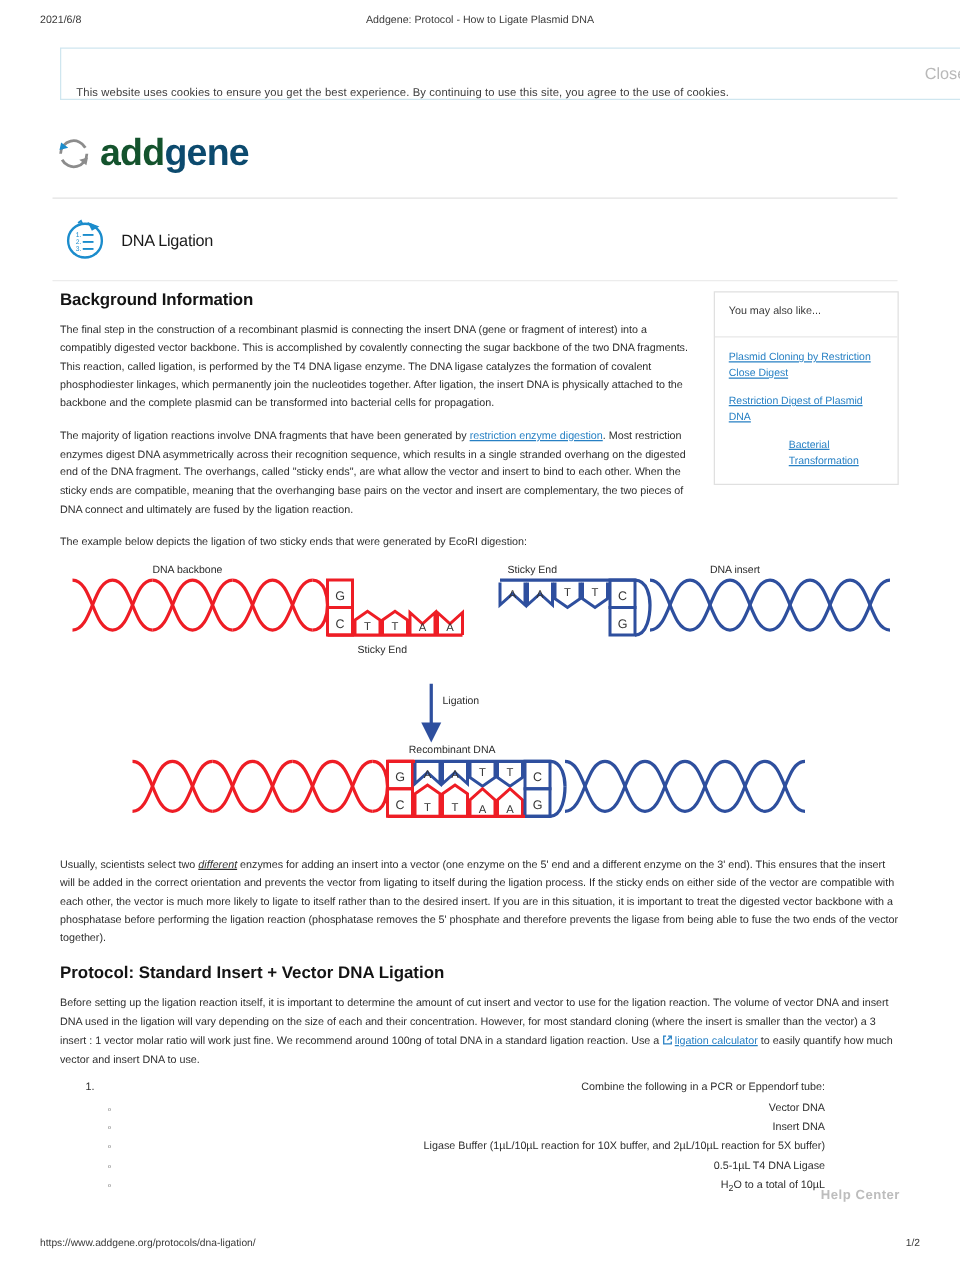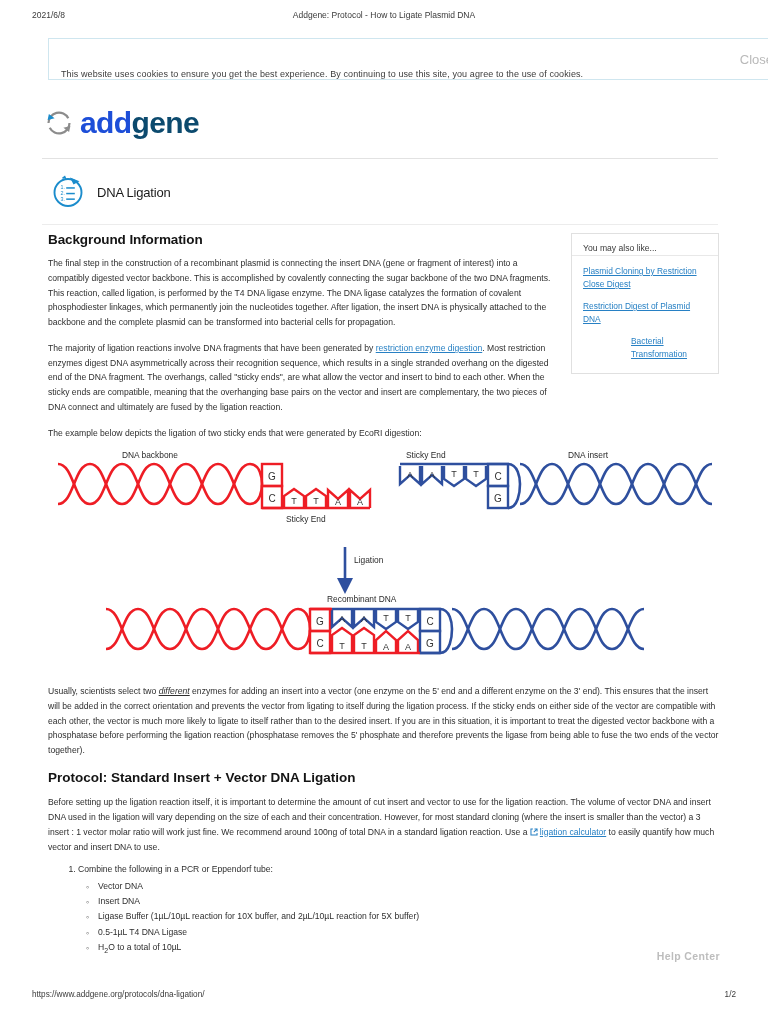--- a/index.html
+++ b/index.html
@@ -36,21 +36,21 @@
   }
   .cookie-close {
     position: absolute; right: 26px; top: 50%; transform: translateY(-50%);
     font-size: 13px; color: #b9b9b9; cursor: pointer;
   }
 
   
   .logo-wrap { position: absolute; left: 42px; top: 106px; display: flex; align-items: center; }
   .logo-mark { width: 34px; height: 34px; margin-right: 4px; }
   .logo-text { font-size: 30px; font-weight: 700; letter-spacing: -.6px; line-height: 1; }
-  .logo-add { color: #1d4ed8; margin-top: 19px; }
+  .logo-add { color: #14532d; margin-top: 19px; }
   .logo-gene { color: #0c4a6e; }
 
   .hr-top {
     position: absolute; left: 42px; top: 158px; width: 676px;
     border-top: 1px solid #e2e2e2;
   }
 
   
   .title-row { position: absolute; left: 48px; top: 172px; display: flex; align-items: center; }
   .proto-icon { width: 40px; height: 40px; margin-right: 9px; }
@@ -74,21 +74,21 @@
   p.body.wide { width: 672px; }
   a.inline { color: #2780c4; text-decoration: underline; }
   em { font-style: italic; text-decoration: underline; }
 
   
   .sidebar {
     position: absolute; left: 571px; top: 233px; width: 148px;
     border: 1px solid #e0e0e0; background: #fff;
   }
   .sidebar-head {
-    font-size: 8.6px; color: #3a3a3a; padding: 9px 10px 2px 11px;
+    font-size: 8.6px; color: #3a3a3a; padding: 9px 10px 16px 11px;
     border-bottom: 1px solid #e8e8e8;
   }
   .sidebar-body { padding: 9px 11px 12px 11px; }
   .sidebar-link {
     display: block; font-size: 8.4px; line-height: 1.55;
     color: #2780c4; text-decoration: underline; margin-bottom: 9px;
   }
   .sidebar-link:last-child { margin-bottom: 0; padding-left: 48px; }
 
   
@@ -99,21 +99,21 @@
 
   
   .lower { position: absolute; left: 48px; top: 684px; width: 680px; }
 
   .protocol { position: absolute; left: 48px; top: 770px; width: 680px; }
   h2.proto-h {
     font-size: 13.5px; font-weight: 700; color: #141414; margin: 0 0 10px 0;
   }
   .ol-wrap { position: absolute; left: 60px; top: 862px; width: 600px; }
   ol.steps { margin: 0; padding-left: 18px; font-size: 8.6px; color: #2e2e2e; }
-  ol.steps > li { line-height: 1.7; }
+  ol.steps > li { line-height: 1.7; text-align: right; }
   ul.sub { margin: 2px 0 0 0; padding-left: 20px; list-style: none; }
   ul.sub > li {
     font-size: 8.6px; line-height: 1.78; color: #2e2e2e; position: relative;
   }
   ul.sub > li:before {
     content: "\25E6"; position: absolute; left: -12px; top: 0; color: #555; font-size: 9px;
   }
   sub { font-size: 7px; }
 
   .ext-icon { display: inline-block; vertical-align: -1px; margin-right: 2px; }

